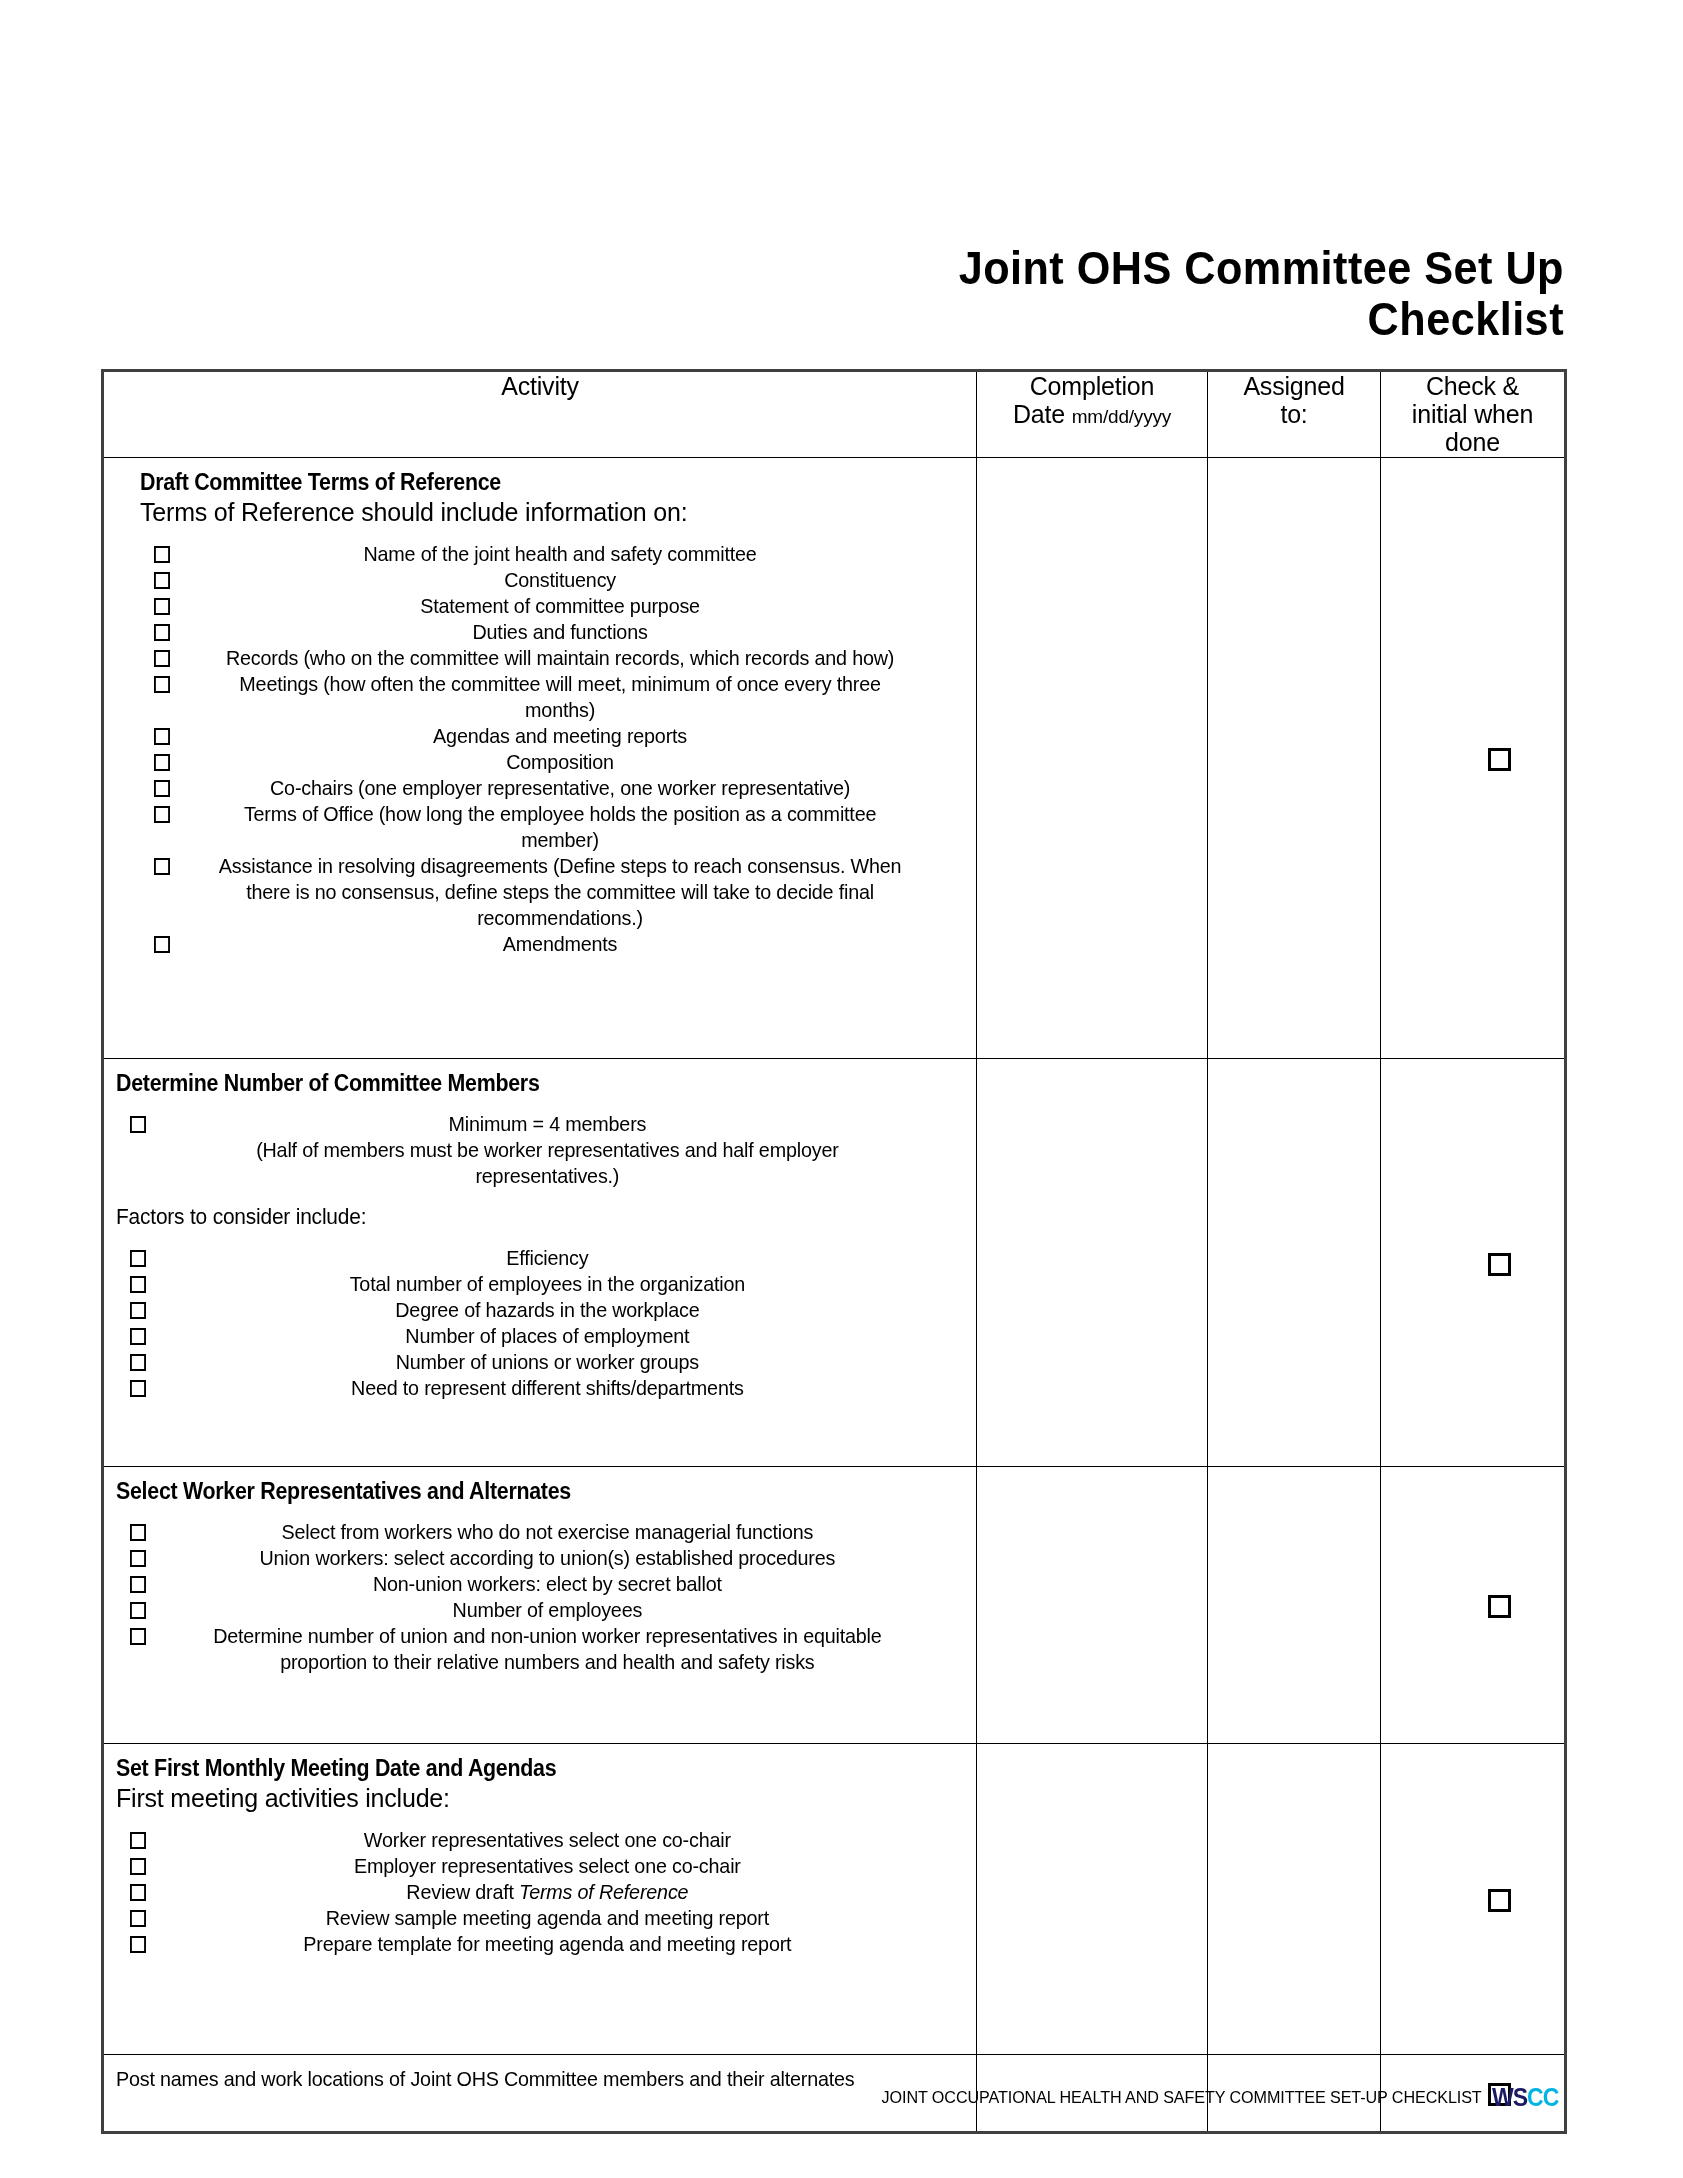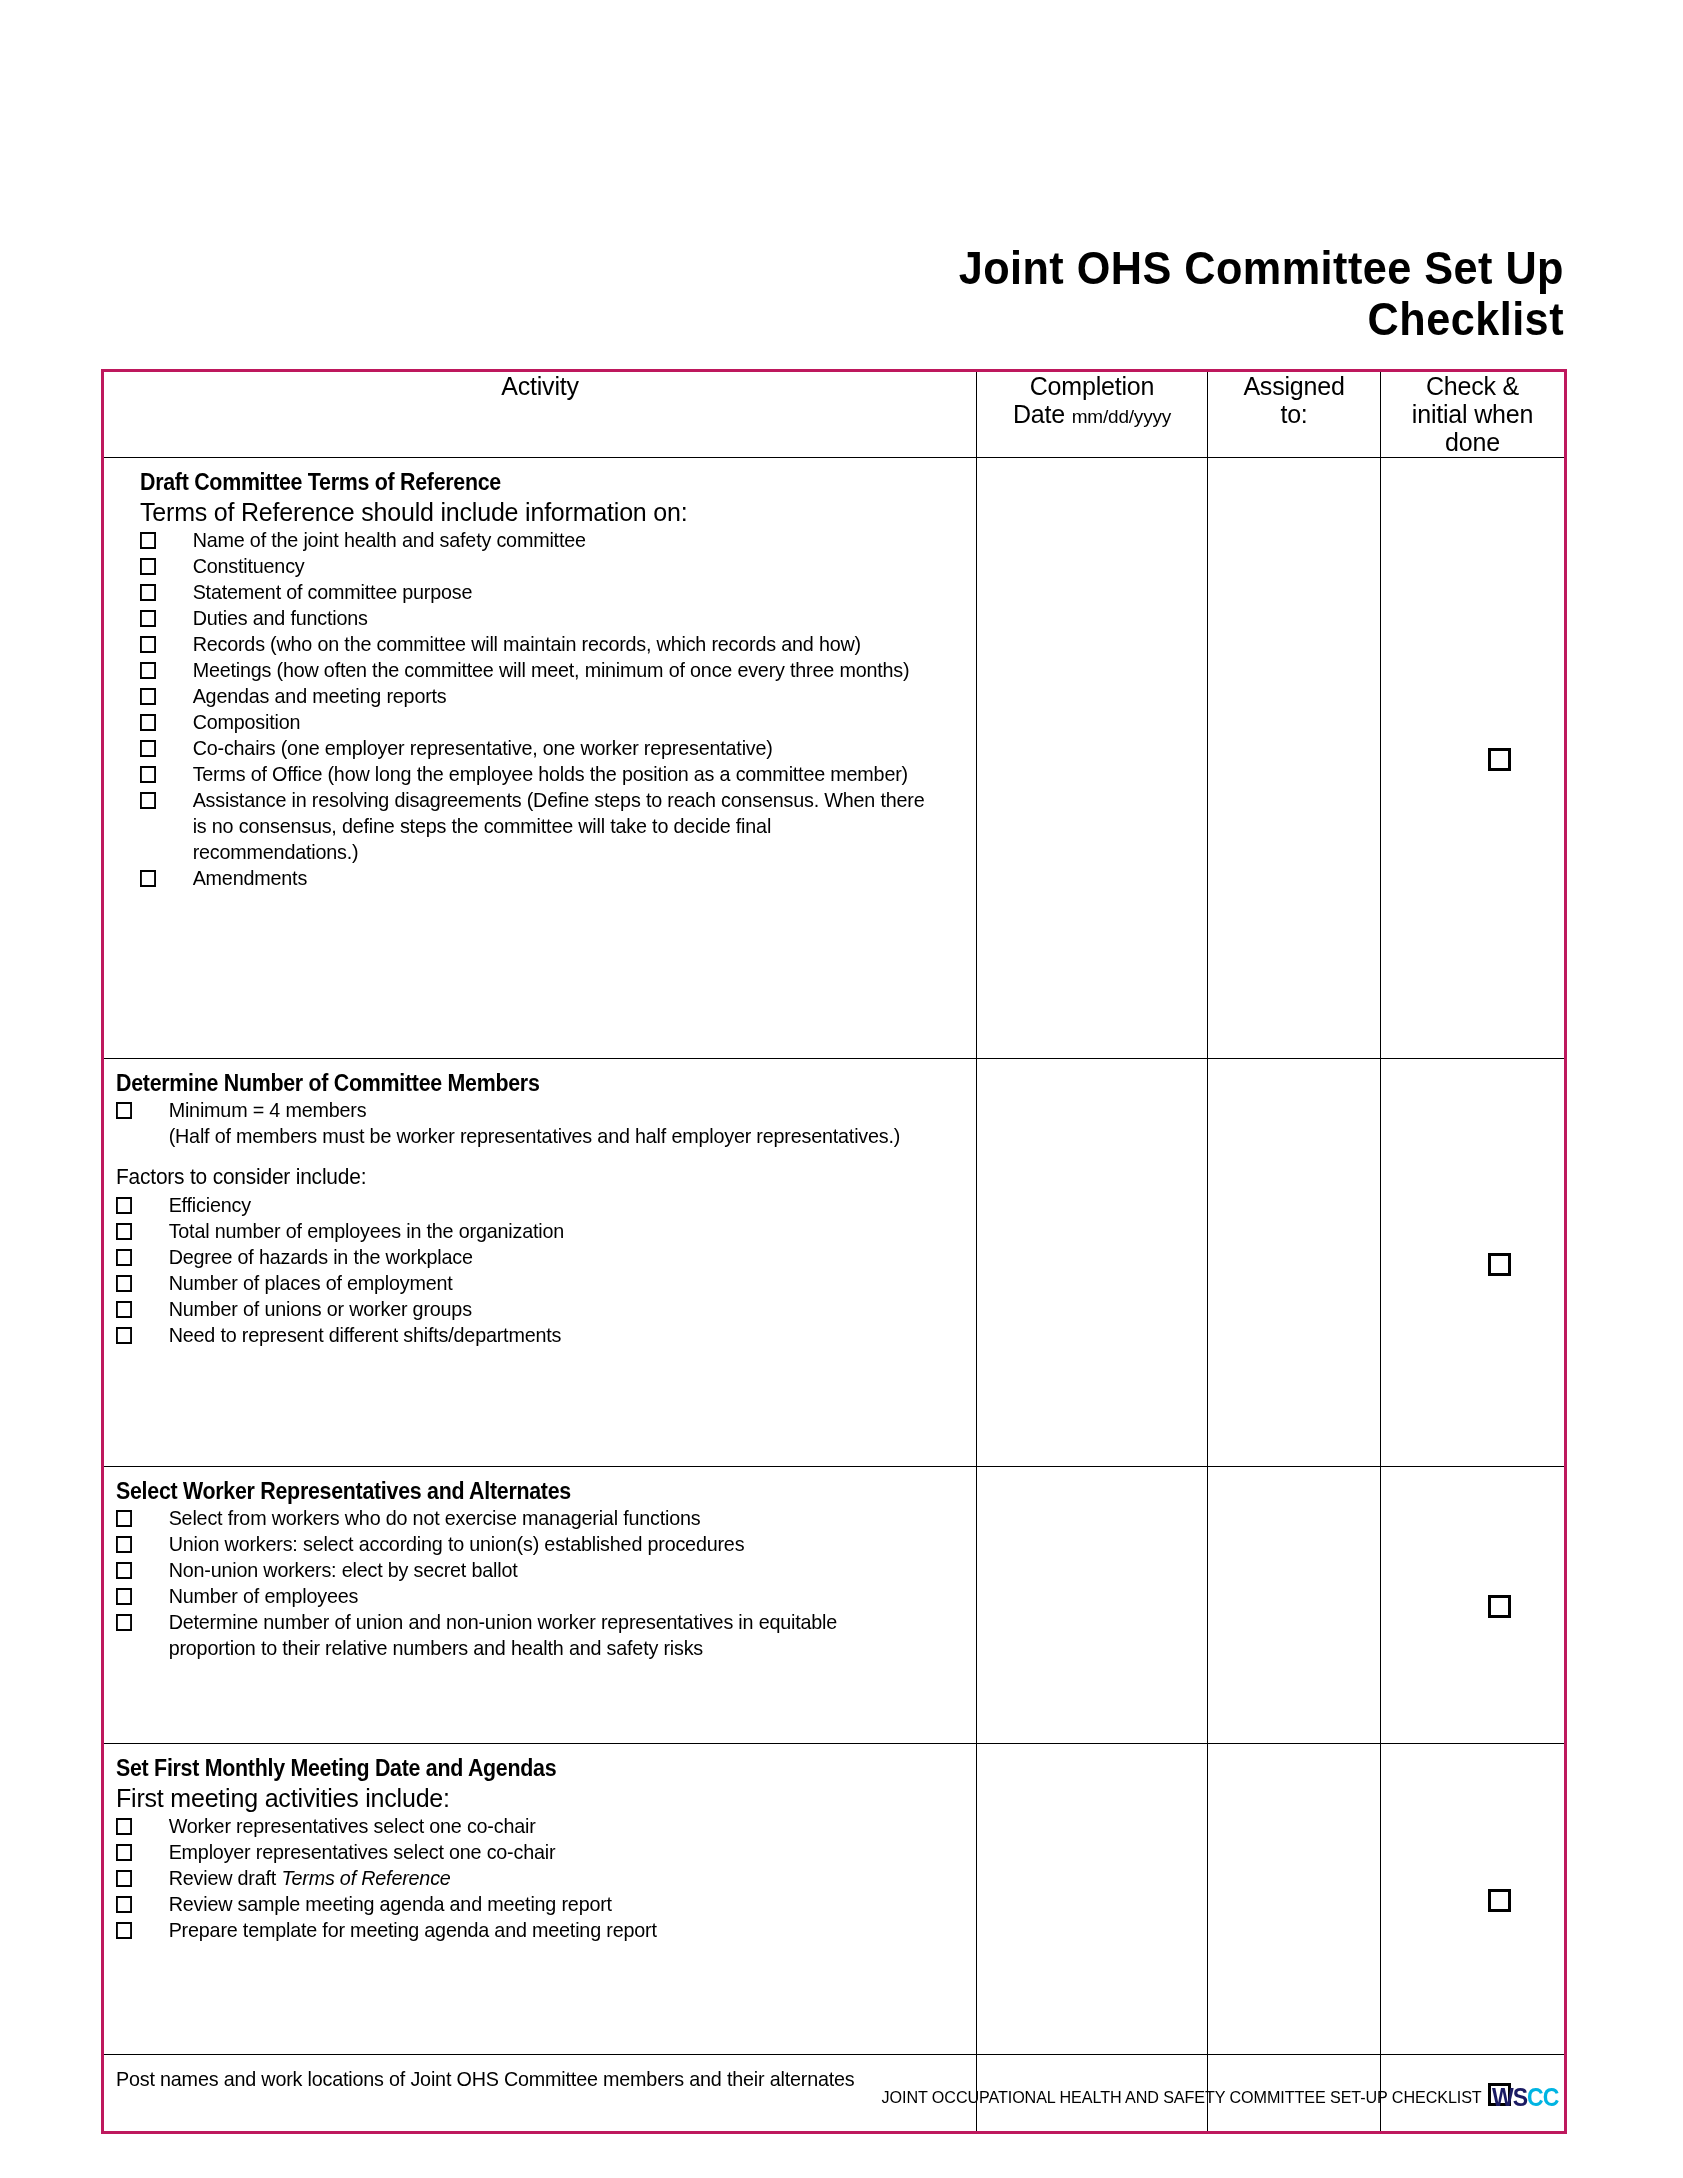--- a/index.html
+++ b/index.html
@@ -45,21 +45,21 @@
   }
 
   
   .tbl {
     position: absolute;
     left: 101px;
     top: 369px;
     width: 1463px;
     border-collapse: collapse;
     table-layout: fixed;
-    border: 3px solid #be185d;
+    border: 3px solid #404040;
   }
   .tbl td, .tbl th {
     border: 1.6px solid #000;
     vertical-align: top;
     padding: 0;
     background: #fff;
   }
   
   col.c-activity { width: 874px; }
   col.c-date     { width: 231px; }
@@ -106,22 +106,23 @@
     line-height: 28px;
     letter-spacing: -0.2px;
     margin-top: 14px;
     margin-bottom: 1px;
     transform: scaleX(0.95);
     transform-origin: left center;
   }
 
   ul.chk {
     list-style: none;
-    margin: 0;
+    margin: 14px;
     padding: 0;
+    text-align: center;
   }
   ul.chk li {
     position: relative;
     padding-left: 56px;
     font-size: 21px;
     line-height: 26px;
     letter-spacing: -0.2px;
     margin: 0;
     transform: scaleX(0.94);
     transform-origin: left center;

